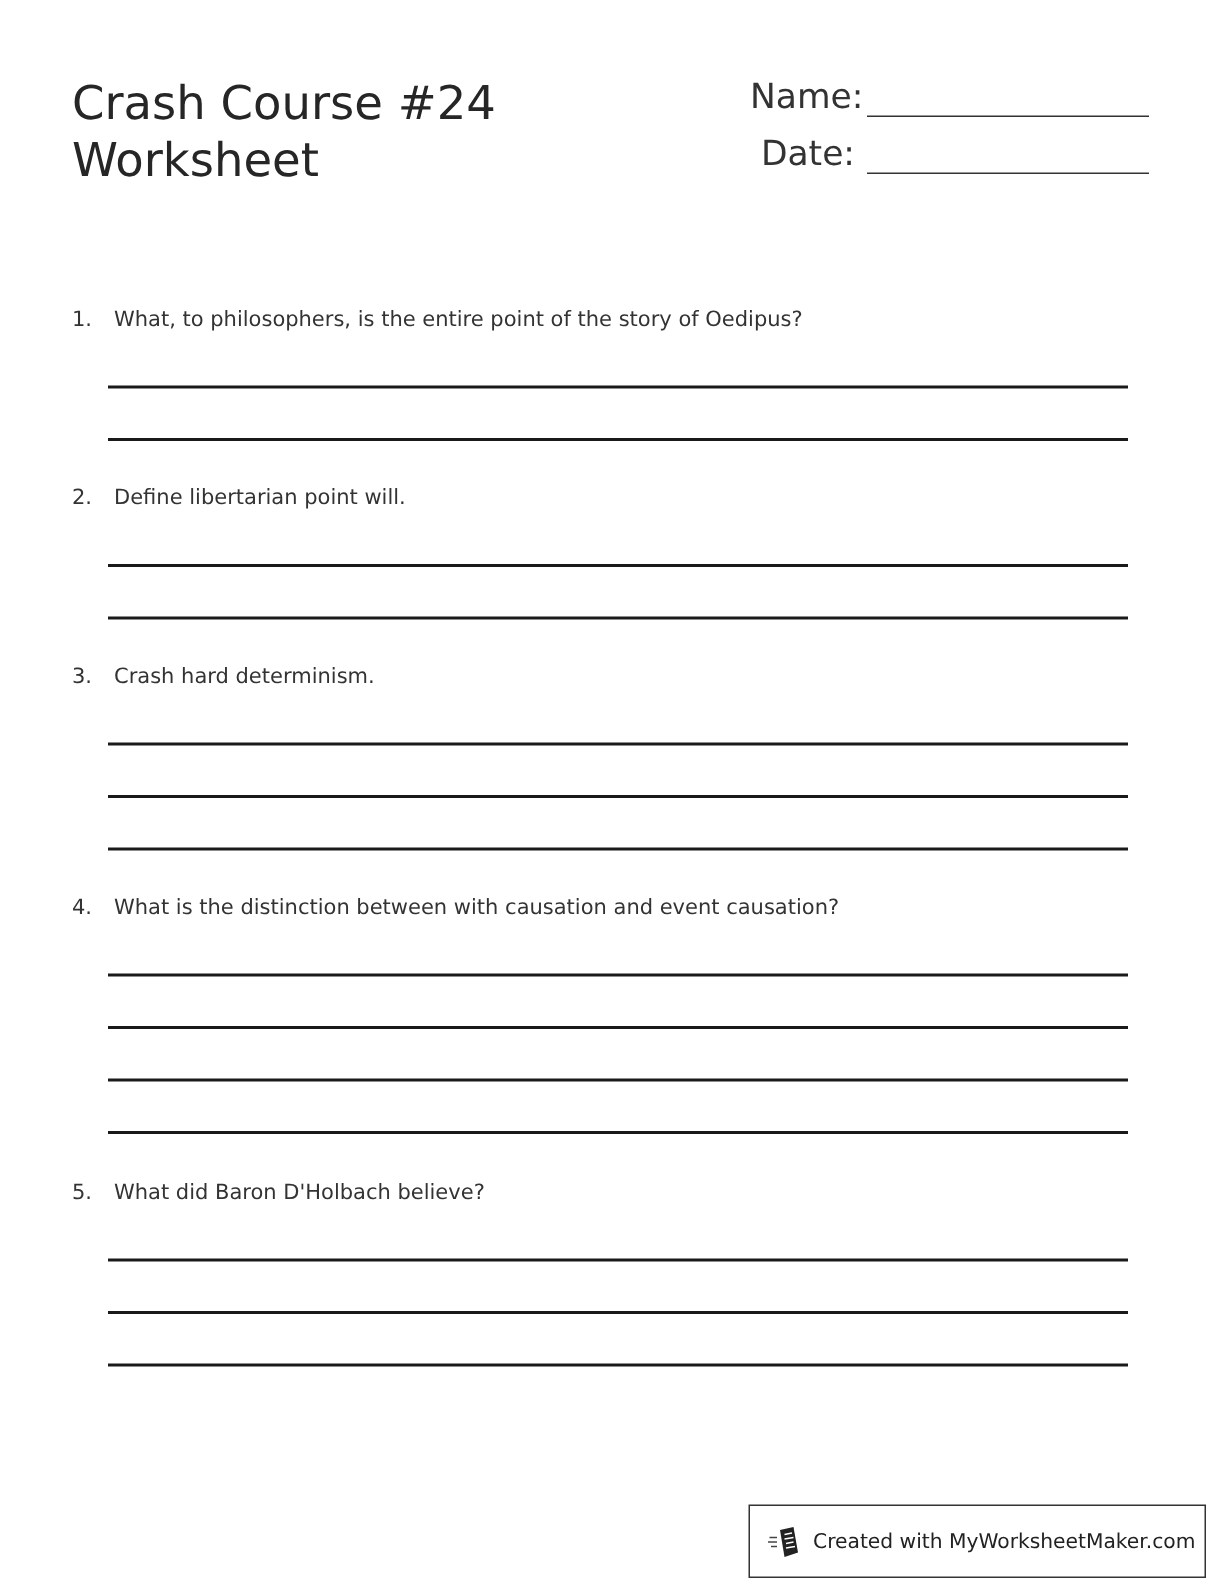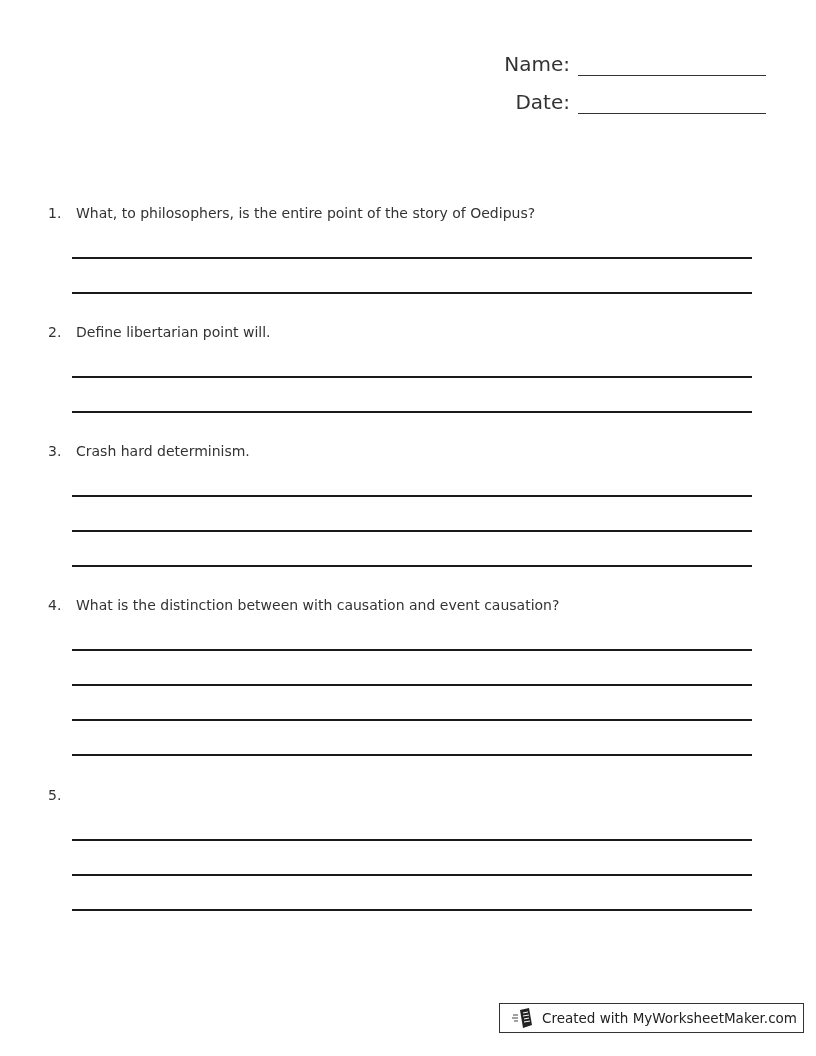--- a/index.html
+++ b/index.html
@@ -1,33 +1,35 @@
 <!DOCTYPE html>
 <html><head>
   <meta charset="utf-8">
   <style>
     html, body { margin:0; padding:0; background:#ffffff; }
     body { width:816px; height:1056px; position:relative; overflow:hidden;
            font-family:"DejaVu Sans", sans-serif; color:#2b2b2b; }
     .title { position:absolute; left:48px; top:50px; font-size:31px; line-height:38px; color:#262626; font-weight:normal; }
     .title div { white-space:nowrap; }
-    .field { position:absolute; display:flex; align-items:flex-end; font-size:20px; color:#333; }
+    .field { position:absolute; display:flex; align-items:flex-end; font-size:23px; color:#333; }
     .field .lbl { text-align:right; width:70px; margin-right:8px; }
     .field .blank { width:188px; border-bottom:1.5px solid #333; height:20px; }
     .q { position:absolute; left:48px; font-size:14px; color:#333; display:flex; }
     .q .num { width:28px; }
     .line { position:absolute; left:72px; width:680px; height:0; border-top:2px solid #1a1a1a; }
-    .footer { position:absolute; left:499px; top:1003px; width:305px; height:30px; box-sizing:border-box;
+    .footer { position:absolute; left:499px; top:1003px; width:305px; height:49px; box-sizing:border-box;
               border:1.5px solid #333; display:flex; align-items:center; padding-left:12px; font-size:13.5px; color:#222; }
     .footer svg { margin-right:8px; }
   </style>
 </head>
 <body>
 
 <div class="title">
+  <div>Crash Course #24</div>
+  <div>Worksheet</div>
 </div>
 
 <div class="field" style="left:500px; top:52px;">
   <span class="lbl">Name:</span>
   <span class="blank"></span>
 </div>
 <div class="field" style="left:500px; top:90px;justify-content:space-between;">
   <span class="lbl">Date:</span>
   <span class="blank"></span>
 </div>
@@ -58,20 +60,21 @@
   <span class="num">4.</span>
   <span>What is the distinction between with causation and event causation?</span>
 </div>
 <div class="line" style="top:649px;"></div>
 <div class="line" style="top:684px;"></div>
 <div class="line" style="top:719px;"></div>
 <div class="line" style="top:754px;"></div>
 
 <div class="q" style="top:787px;">
   <span class="num">5.</span>
+  <span>What did Baron D'Holbach believe?</span>
 </div>
 <div class="line" style="top:839px;"></div>
 <div class="line" style="top:874px;"></div>
 <div class="line" style="top:909px;"></div>
 
 <div class="footer">
   <svg width="22" height="22" viewBox="0 0 22 22">
     <line x1="1" y1="8" x2="6" y2="8" stroke="#444" stroke-width="1"></line>
     <line x1="0" y1="11" x2="6" y2="11" stroke="#444" stroke-width="1"></line>
     <line x1="2" y1="14" x2="6" y2="14" stroke="#444" stroke-width="1"></line>

